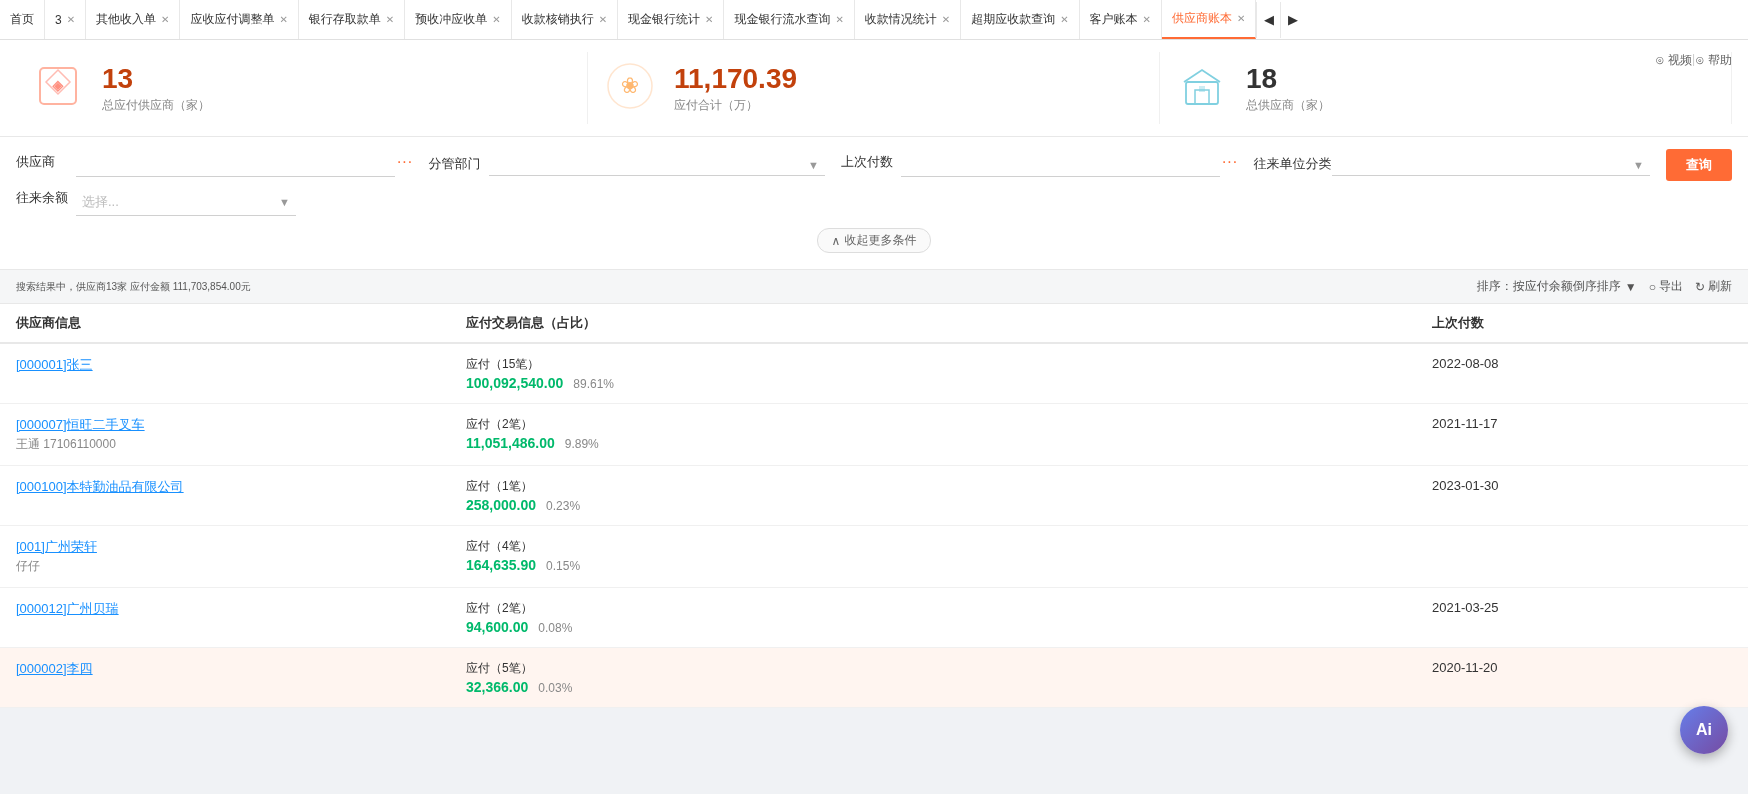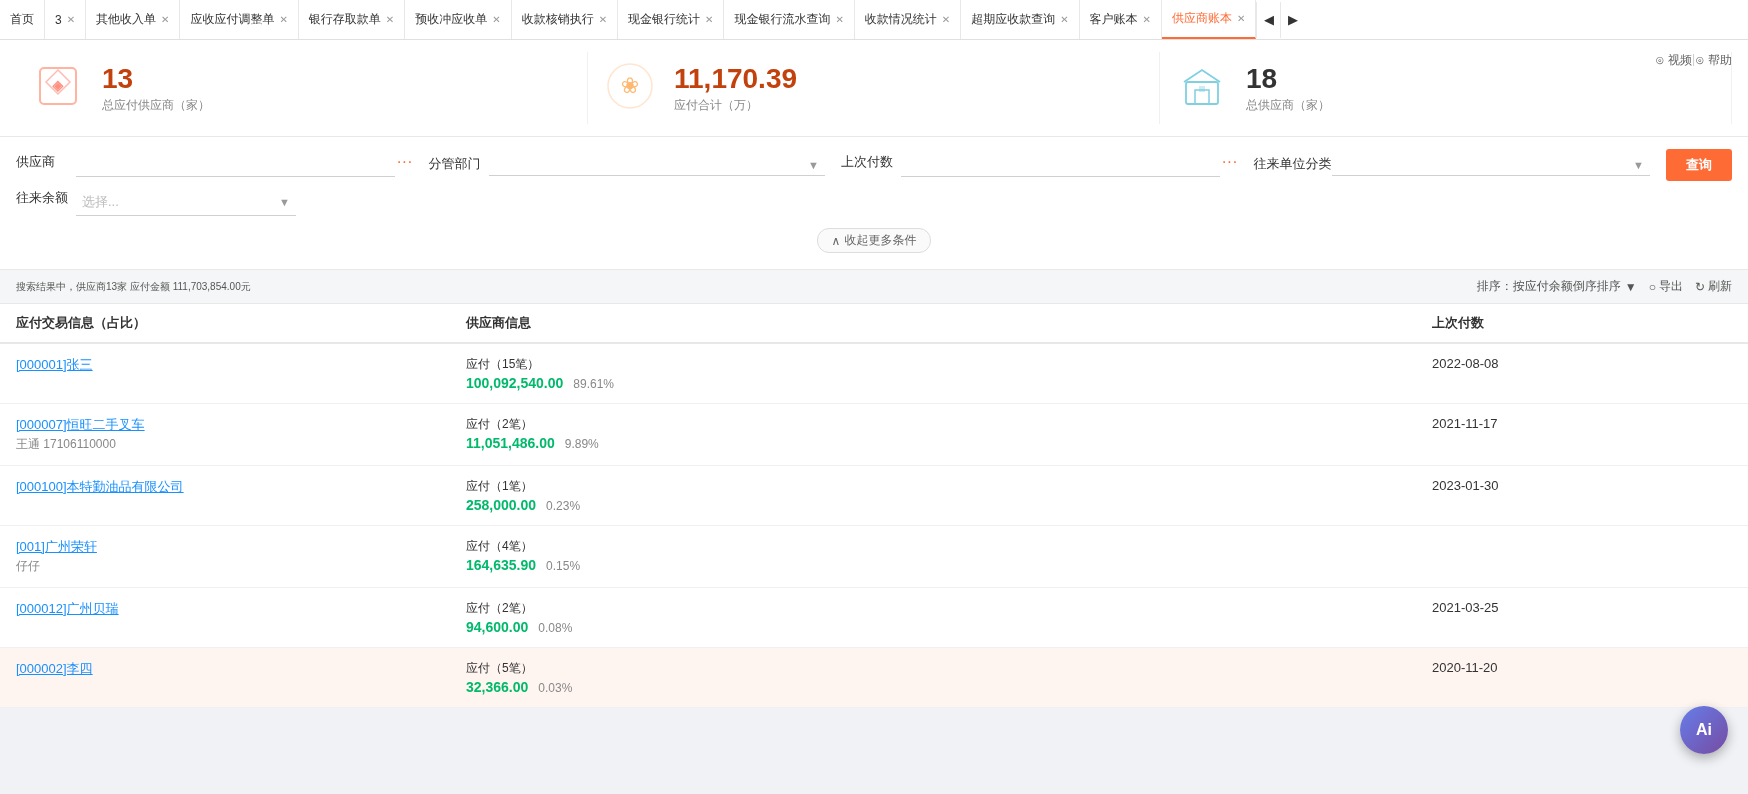--- a/index.html
+++ b/index.html
@@ -292,22 +292,22 @@
     </div>
     <div class="action-btn">
       <span>↻</span>
       <span>刷新</span>
     </div>
   </div>
 </div>
 
 <div class="table-container">
   <div class="table-header">
+    <span>供应商信息</span>
     <span>应付交易信息（占比）</span>
-    <span>供应商信息</span>
     <span>上次付数</span>
   </div>
   <div class="table-scroll" id="table-body">
 
   <div class="table-row">
       <div>
         <div>
           <span class="supplier-name">[000001]张三</span>
         </div>
 

